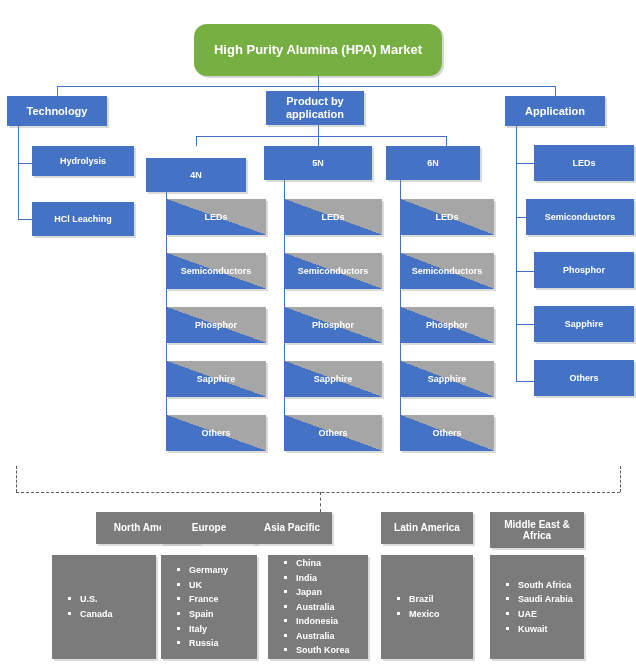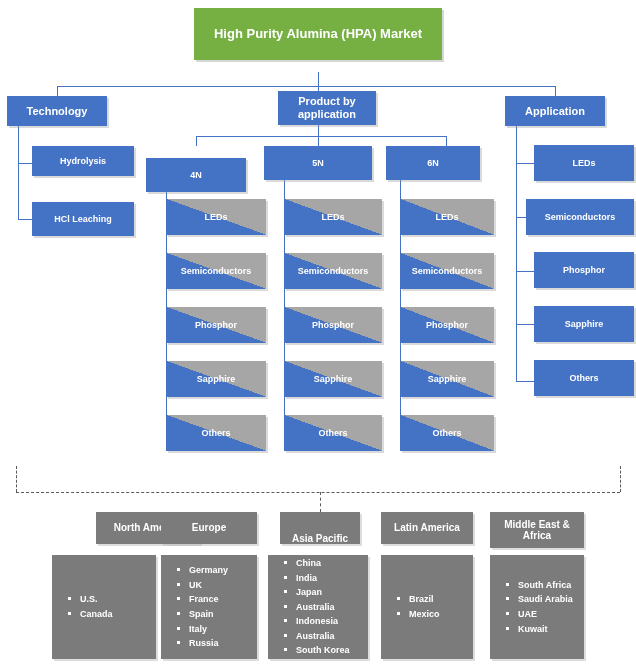--- a/index.html
+++ b/index.html
@@ -117,21 +117,21 @@
     width: 0;
     border-left: 1px dashed #595959;
     z-index: 1;
   }
 </style>
 </head>
 <body>
 
 <div id="diagram">
 
-  <div class="box box-root" style="left:194px; top:8px; width:248px; height:52px;">
+  <div class="box box-root" style="left:194px; top:24px; width:248px; height:52px;border-radius:13px;">
     <span class="label">High Purity Alumina (HPA) Market</span>
   </div>
 
   <div class="conn v" style="left:318px; top:72px; height:14px;"></div>
   <div class="conn h" style="left:57px; top:86px; width:498px;"></div>
   <div class="conn v" style="left:57px; top:86px; height:10px;"></div>
   <div class="conn v" style="left:318px; top:86px; height:10px;"></div>
   <div class="conn v" style="left:555px; top:86px; height:10px;"></div>
 
   <div class="box box-blue" style="left:7px; top:96px; width:100px; height:30px;">
@@ -142,21 +142,21 @@
   <div class="conn h" style="left:18px; top:163px; width:14px;"></div>
   <div class="conn h" style="left:18px; top:219px; width:14px;"></div>
 
   <div class="box box-blue small" style="left:32px; top:146px; width:102px; height:30px;">
     <span class="label">Hydrolysis</span>
   </div>
   <div class="box box-blue small" style="left:32px; top:202px; width:102px; height:34px;">
     <span class="label">HCl Leaching</span>
   </div>
 
-  <div class="box box-blue" style="left:266px; top:91px; width:98px; height:34px;margin-left:12px;">
+  <div class="box box-blue" style="left:266px; top:91px; width:98px; height:34px;">
     <span class="label">Product by application</span>
   </div>
 
   <div class="conn v" style="left:318px; top:125px; height:11px;"></div>
   <div class="conn h" style="left:196px; top:136px; width:250px;"></div>
   <div class="conn v" style="left:196px; top:136px; height:10px;"></div>
   <div class="conn v" style="left:318px; top:136px; height:10px;"></div>
   <div class="conn v" style="left:446px; top:136px; height:10px;"></div>
 
   <div class="box box-blue small" style="left:146px; top:146px; width:100px; height:34px;margin-top:12px;">
@@ -267,21 +267,21 @@
   <div class="dashed-h" style="left:16px; top:492px; width:604px;"></div>
   <div class="dashed-v" style="left:620px; top:466px; height:26px;"></div>
   <div class="dashed-v" style="left:320px; top:492px; height:20px;"></div>
 
   <div class="box box-gray" style="left:52px; top:512px; width:104px; height:32px;margin-left:44px;">
     <span class="label">North America</span>
   </div>
   <div class="box box-gray" style="left:161px; top:512px; width:96px; height:32px;">
     <span class="label">Europe</span>
   </div>
-  <div class="box box-gray" style="left:280px; top:512px; width:80px; height:32px;align-items:flex-end;">
+  <div class="box box-gray" style="left:252px; top:512px; width:80px; height:32px;">
     <span class="label">Asia Pacific</span>
   </div>
   <div class="box box-gray" style="left:381px; top:512px; width:92px; height:32px;">
     <span class="label">Latin America</span>
   </div>
   <div class="box box-gray" style="left:490px; top:512px; width:94px; height:36px;">
     <span class="label">Middle East &amp; Africa</span>
   </div>
 
   <div class="box box-gray-body" style="left:52px; top:555px; width:104px; height:104px;">

